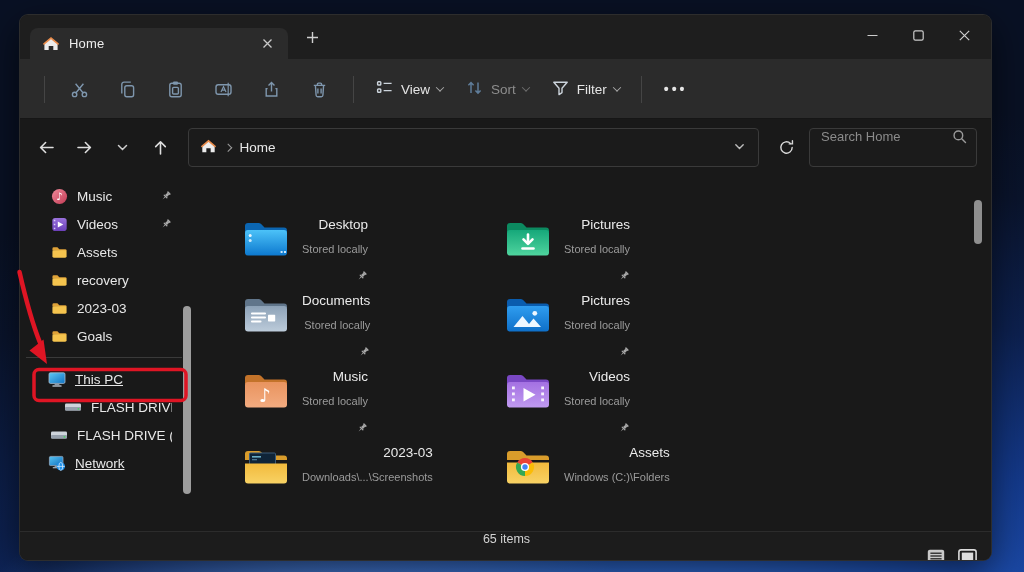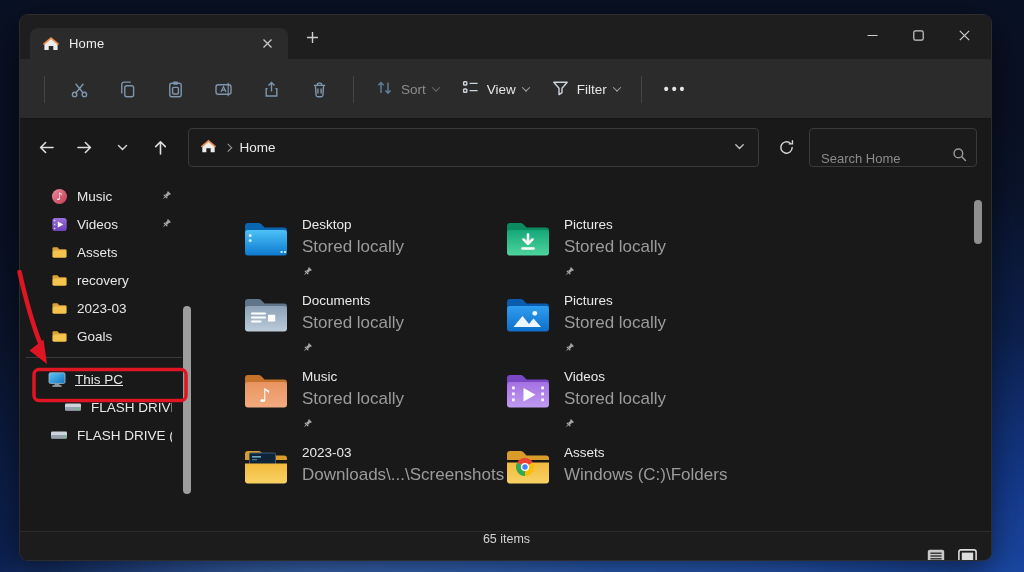--- a/index.html
+++ b/index.html
@@ -37,21 +37,21 @@
 
   
   .navrow { height:57px; background:#191919; display:flex; align-items:center; padding:0 14px 0 8px; gap:2px; }
   .nav-btn { width:36px; height:34px; display:grid; place-items:center; border-radius:4px; flex:none; }
   .addr { height:39px; flex:1; margin-left:8px; border:1px solid #3a3a3a; background:#1b1b1b; border-radius:4px;
     display:flex; align-items:center; gap:9px; padding:0 12px; color:#e8e8e8; font-size:13.5px; }
   .addr .crumb-chev { border-color:#9a9a9a; transform:rotate(-45deg); width:5.5px; height:5.5px; }
   .addr-dd { margin-left:auto; }
   .refresh-btn { width:38px; height:34px; display:grid; place-items:center; margin:0 2px 0 6px; flex:none; }
   .searchbox { width:168px; height:39px; border:1px solid #3a3a3a; background:#1b1b1b; border-radius:4px;
-    display:flex; align-items:flex-end; padding:0 9px 0 11px; flex:none; }
+    display:flex; align-items:flex-start; padding:0 9px 0 11px; flex:none; }
   .searchbox input { flex:1; min-width:0; background:transparent; border:none; outline:none; color:#cfcfcf; font-size:13px; font-family:"Liberation Sans",sans-serif; }
   .searchbox input::placeholder { color:#8b8b8b; }
 
   
   .content { height:355px; display:flex; background:#191919; position:relative; }
 
   .sidebar { width:172px; flex:none; position:relative; padding-top:6px; }
   .sb-item { height:28px; display:flex; align-items:center; gap:9px; padding-right:20px; color:#e8e8e8; font-size:13.5px; border-radius:4px; }
   .sb-item.ind0 { padding-left:28px;text-decoration:underline; }
   .sb-item.ind1 { padding-left:30px; }
@@ -61,23 +61,23 @@
   .sb-pin { margin-left:auto; flex:none; display:grid; place-items:center; }
   .sb-divider { height:1px; background:#3a3a3a; margin:7px 10px 7px 6px; }
   .sb-scroll { position:absolute; right:1px; top:130px; width:8px; height:188px; background:#9d9d9d; border-radius:4px; }
 
   .main { flex:1; position:relative; padding:18px 0 0 22px; }
   .qa-header { display:flex; align-items:center; gap:10px; color:#e2e2e2; font-size:13.5px; height:19px; }
   .qa-chev { border-color:#bdbdbd; margin-top:-3px; }
   .tiles { margin:22px 0 0 28px; display:grid; grid-template-columns:262px 262px; grid-auto-rows:76px; }
   .tile { display:flex; gap:12px; align-items:flex-start; }
   .tile-icon { width:48px; height:40px; flex:none; margin-top:2px; }
-  .tile-text { display:flex; flex-direction:column; gap:5px; padding-top:1px; }
+  .tile-text { display:flex; flex-direction:column; gap:11px; padding-top:1px;align-items:flex-end; }
   .tile-name { color:#eaeaea; font-size:13.5px; }
-  .tile-sub { color:#9b9b9b; font-size:17px; }
+  .tile-sub { color:#9b9b9b; font-size:11px; }
   .tile-pin { margin-top:2px; height:12px; }
   .main-scroll { position:absolute; right:9px; top:24px; width:8px; height:44px; background:#8f8f8f; border-radius:4px; }
 
   
   .statusbar { height:31px; background:#1c1c1c; border-top:1px solid #2c2c2c; display:flex; align-items:center; padding:0 12px 0 14px; color:#d2d2d2; font-size:12.5px;flex-direction:column; }
   .count-sep { width:2px; height:13px; background:#787878; margin-left:15px; }
   .view-toggles { margin-left:auto; display:flex; align-items:center; gap:7px; }
   .vt-btn { display:grid; place-items:center; width:24px; height:20px; border-radius:3px; }
 
   .annotation-overlay { position:absolute; inset:0; z-index:60; pointer-events:none; }
@@ -167,39 +167,39 @@
       <svg width="19" height="19" viewBox="0 0 19 19" fill="none" stroke="#7e96ad" stroke-width="1.4">
           <path d="M3.8 5.4 h11.4"></path>
           <path d="M7.4 5.4 V4.2 a1.1 1.1 0 0 1 1.1-1.1 h2 a1.1 1.1 0 0 1 1.1 1.1 v1.2"></path>
           <path d="M5.4 5.4 l.7 9.8 a1.6 1.6 0 0 0 1.6 1.5 h3.6 a1.6 1.6 0 0 0 1.6-1.5 l.7-9.8"></path>
           <path d="M7.9 8.4 v5 M11.1 8.4 v5"></path>
         </svg>
     </div>
     <div class="tb-sep"></div>
     <div class="tb-btn">
       <span>
-        <svg width="19" height="19" viewBox="0 0 19 19" fill="none" stroke="#5f7d9a" stroke-width="1.5">
-            <path d="M6 15 V4.6 M3.4 7.2 L6 4.5 l2.6 2.7"></path>
-            <path d="M13 4.5 V15 M10.4 12.4 l2.6 2.7 2.6-2.7"></path>
-          </svg>
-      </span>
-      <span class="lbl-dim">Sort</span>
-      <span class="chev" style="border-color:#6e6e6e"></span>
-    </div>
-    <div class="tb-btn">
-      <span>
         <svg width="19" height="19" viewBox="0 0 19 19" fill="none" stroke="#ccd4dc" stroke-width="1.4">
             <rect x="2.6" y="3.8" width="3.2" height="3.2" rx="0.8"></rect>
             <path d="M8.6 5.4 h8"></path>
             <rect x="2.6" y="11" width="3.2" height="3.2" rx="0.8"></rect>
             <path d="M8.6 12.6 h8"></path>
           </svg>
       </span>
       <span>View</span>
       <span class="chev"></span>
+    </div>
+    <div class="tb-btn">
+      <span>
+        <svg width="19" height="19" viewBox="0 0 19 19" fill="none" stroke="#5f7d9a" stroke-width="1.5">
+            <path d="M6 15 V4.6 M3.4 7.2 L6 4.5 l2.6 2.7"></path>
+            <path d="M13 4.5 V15 M10.4 12.4 l2.6 2.7 2.6-2.7"></path>
+          </svg>
+      </span>
+      <span class="lbl-dim">Sort</span>
+      <span class="chev" style="border-color:#6e6e6e"></span>
     </div>
     <div class="tb-btn">
       <span>
         <svg width="19" height="19" viewBox="0 0 19 19" fill="none" stroke="#ccd4dc" stroke-width="1.4" stroke-linejoin="round">
             <path d="M2.8 4.2 h13.4 l-5.2 6 v4.4 l-3 2 V10.2 z"></path>
           </svg>
       </span>
       <span>Filter</span>
       <span class="chev"></span>
     </div>
@@ -387,20 +387,40 @@
   </div>
           <div class="sb-item ind1">
     <span class="sb-icon">
               <svg width="18" height="18" viewBox="0 0 18 18">
                 <rect x="1" y="5.6" width="16" height="7" rx="1.3" fill="#ced4db"></rect>
                 <rect x="1" y="9" width="16" height="3.6" rx="1" fill="#97a1ad"></rect>
                 <circle cx="14.4" cy="10.8" r="0.9" fill="#46d95e"></circle>
               </svg>
             </span>
     <span class="sb-label">FLASH DRIVE (D:)</span>
+
+  </div>
+          <div class="sb-item ind0">
+    <span class="sb-icon">
+              <svg width="18" height="18" viewBox="0 0 18 18">
+                <defs>
+                  <linearGradient id="gnet" x1="0" y1="0" x2="1" y2="1">
+                    <stop offset="0" stop-color="#58c4f2"></stop>
+                    <stop offset="1" stop-color="#0f6fc0"></stop>
+                  </linearGradient>
+                </defs>
+                <rect x="1.4" y="2.4" width="13.6" height="9.2" rx="1.2" fill="url(#gnet)" stroke="#9fb3c8" stroke-width="0.7"></rect>
+                <rect x="6.6" y="11.6" width="3.2" height="1.5" fill="#8d98a5"></rect>
+                <rect x="4.8" y="13.1" width="6.8" height="1.2" fill="#aab4bf"></rect>
+                <circle cx="12.8" cy="12.4" r="4.2" fill="#1f8fe8"></circle>
+                <ellipse cx="12.8" cy="12.4" rx="1.9" ry="4" fill="none" stroke="#eaf5ff" stroke-width="0.7"></ellipse>
+                <path d="M8.8 12.4 h8" stroke="#eaf5ff" stroke-width="0.7"></path>
+              </svg>
+            </span>
+    <span class="sb-label">Network</span>
 
   </div>
         </div>
       <div class="sb-scroll"></div>
     </div>
     <div class="main">
       <div class="tiles">
           <div class="tile">
     <span class="tile-icon"><svg width="48" height="40" viewBox="0 0 48 40">
                 <defs>

